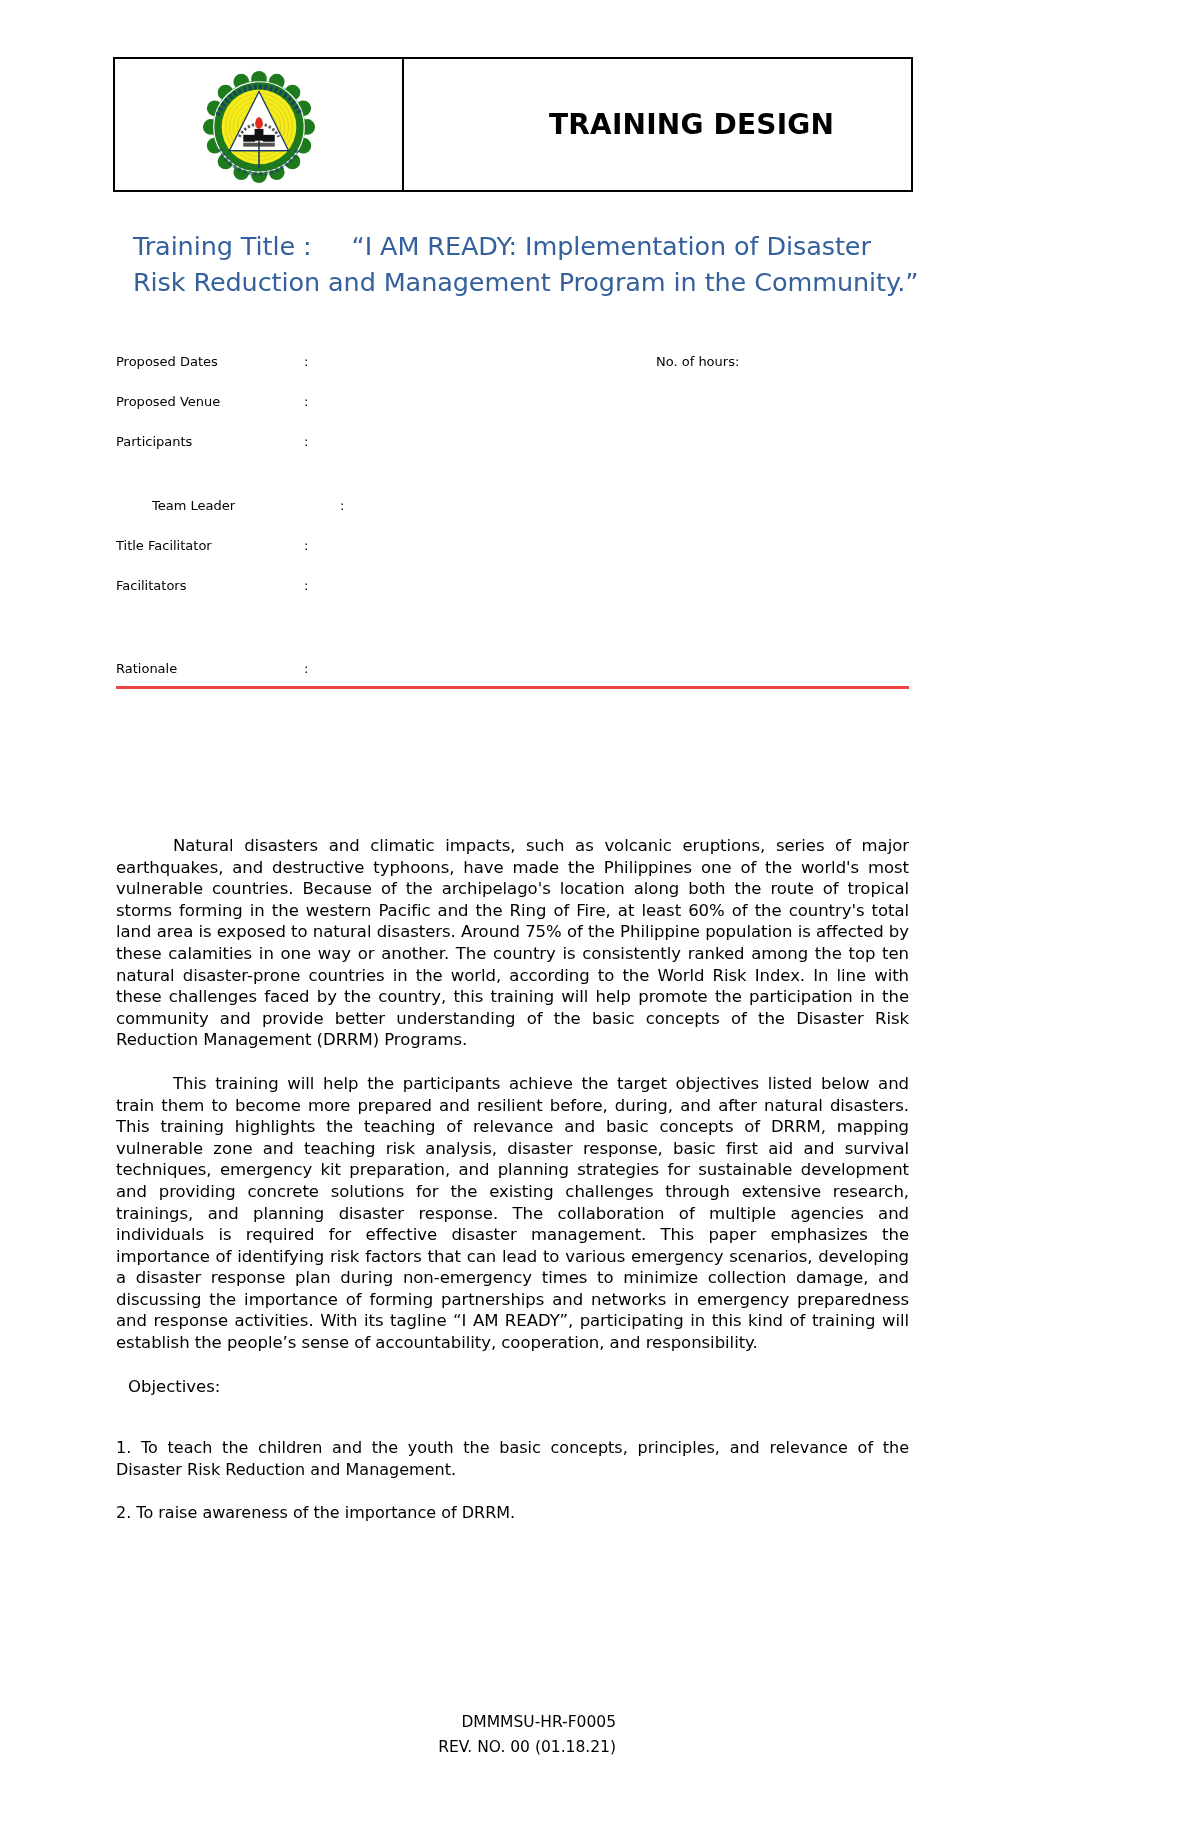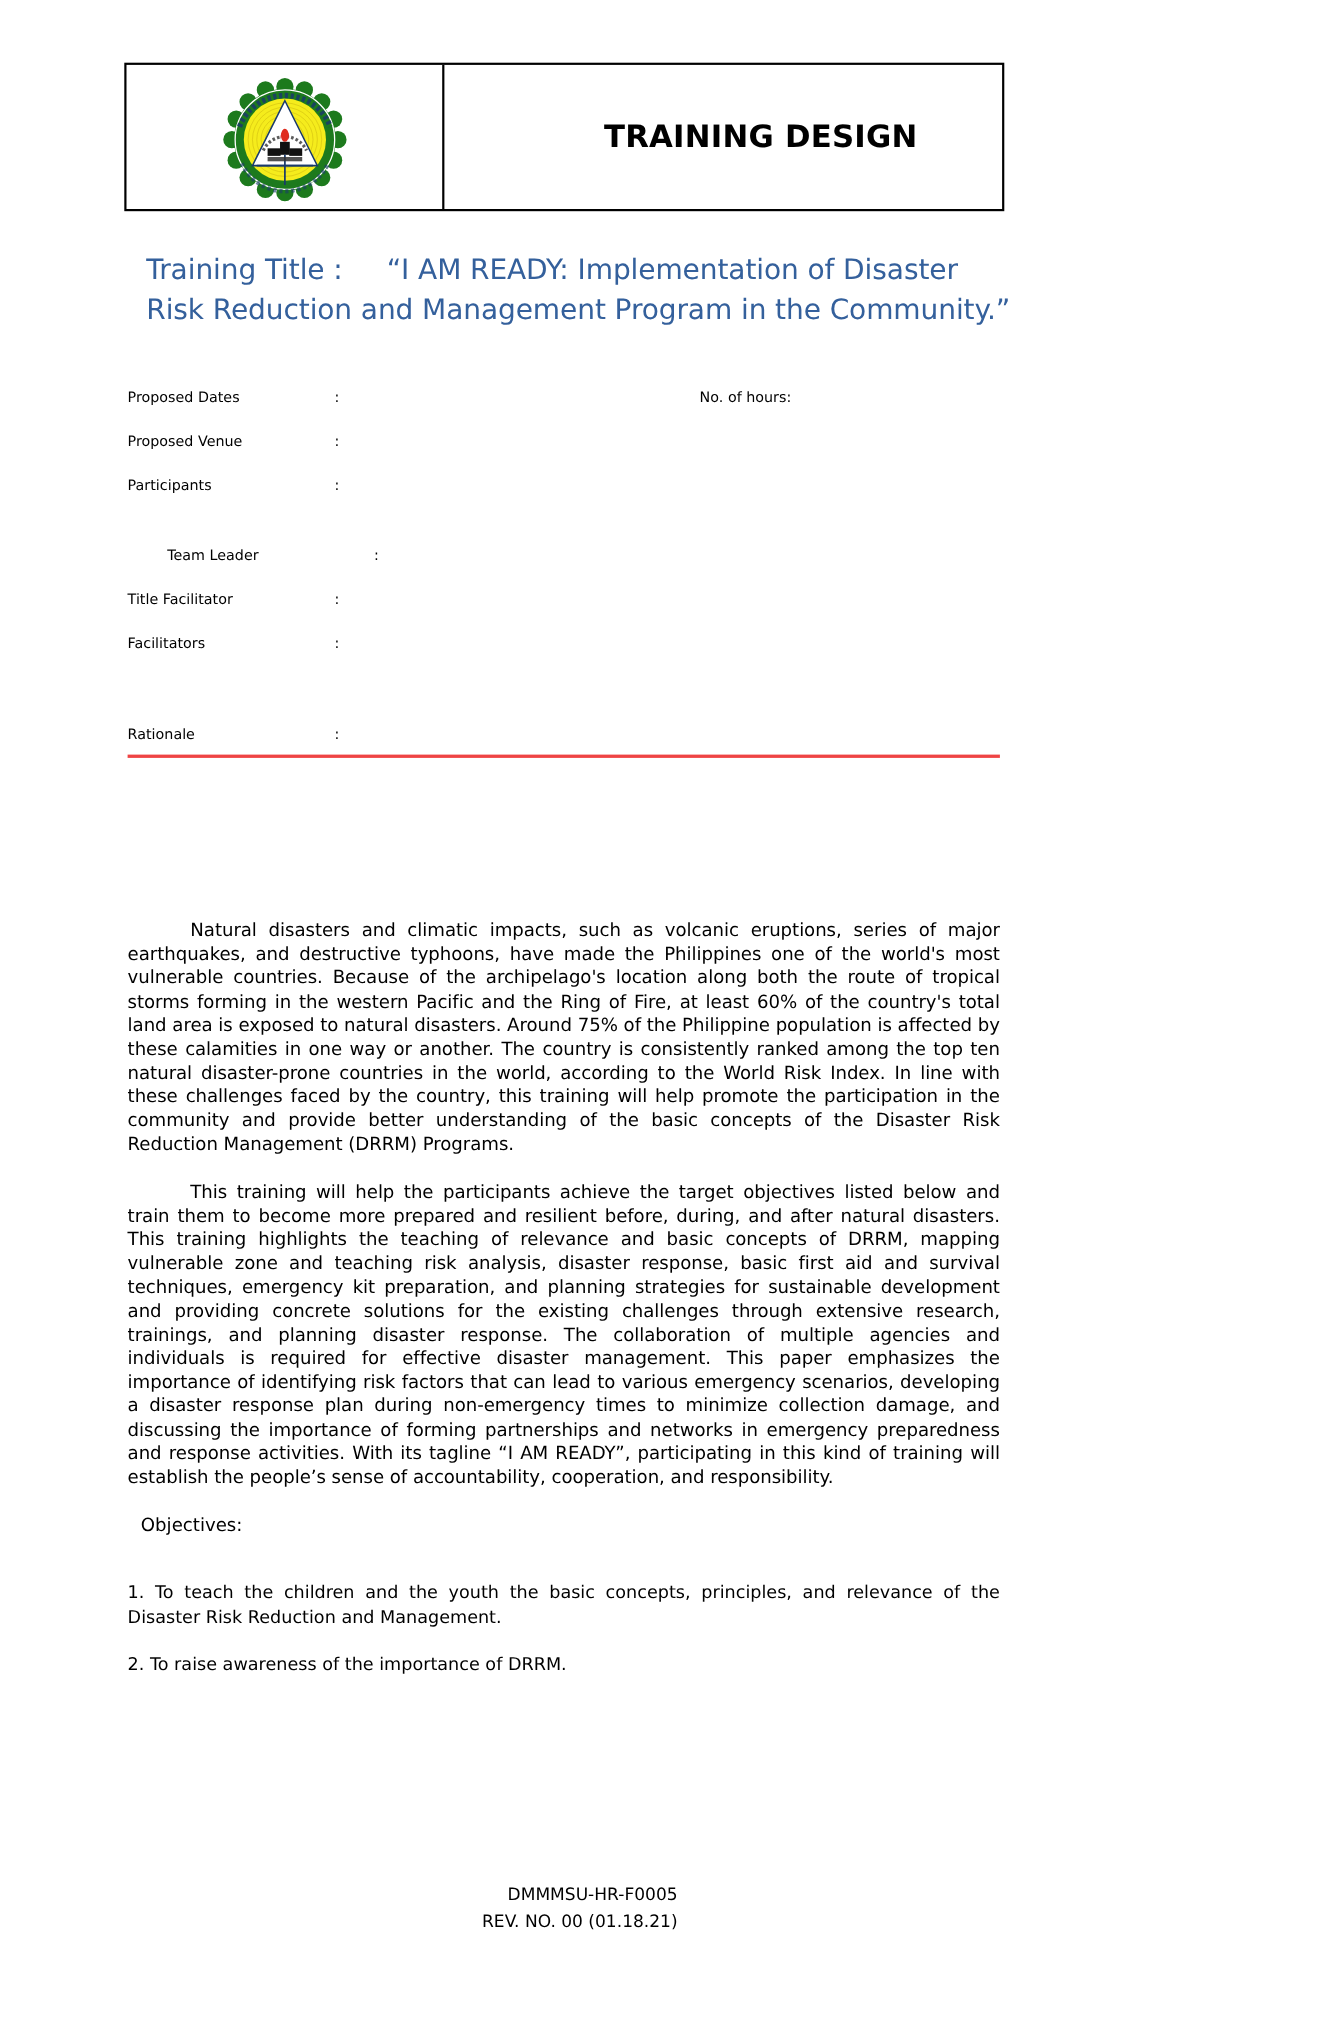--- a/index.html
+++ b/index.html
@@ -103,21 +103,21 @@
     top: 0;
   }
   .f-value {
     position: absolute;
     left: 206px;
     top: 0;
     white-space: nowrap;
   }
   .f-right {
     position: absolute;
-    left: 520px;
+    left: 540px;
     top: 0;
     white-space: nowrap;
   }
   .rationale-row {
     position: relative;
     height: 30px;
     margin-top: 43px;
     border-bottom: 3px solid #ef4444;
     width: 793px;
   }

